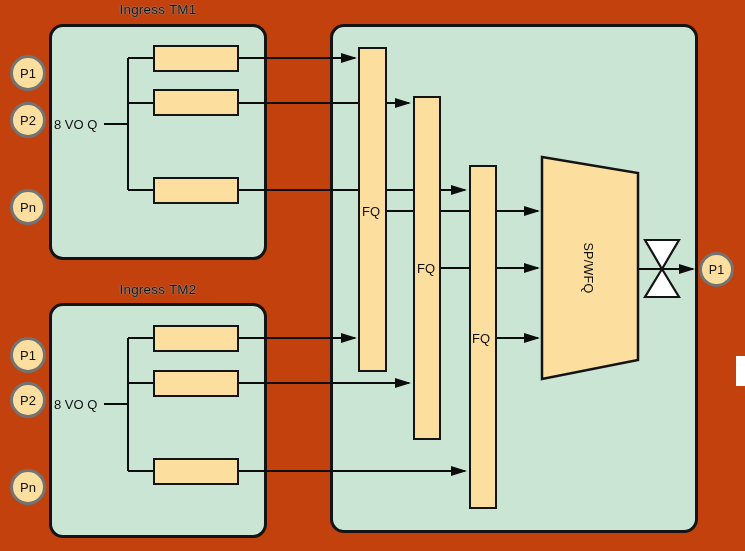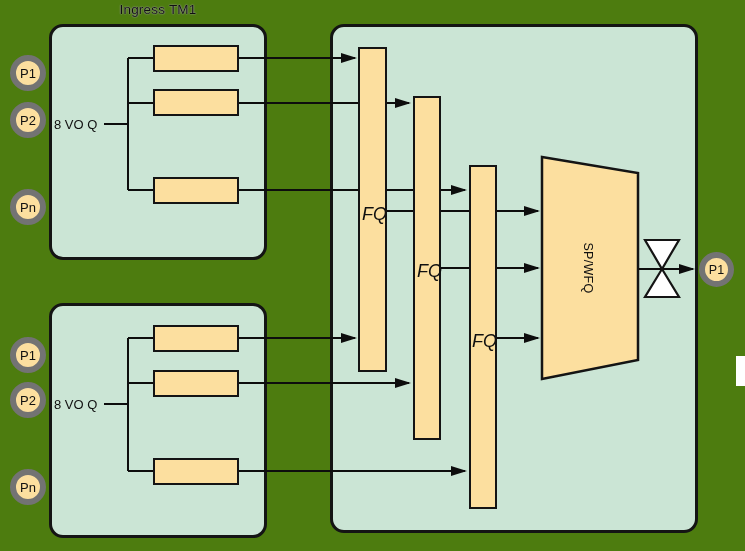--- a/index.html
+++ b/index.html
@@ -1,45 +1,45 @@
 <!DOCTYPE html>
 <html><head>
 <meta charset="utf-8">
 <style>
   html,body{margin:0;padding:0;background:#000;}
   #stage{
-    position:relative;width:745px;height:551px;background:#4d7c0f;
+    position:relative;width:745px;height:551px;background:#c2410c;
     font-family:"Liberation Sans",sans-serif;overflow:hidden;
   }
   .box{
     position:absolute;background:#cbe5d5;border:3px solid #141414;border-radius:14px;
     box-sizing:border-box;
   }
   .title{
     position:absolute;color:#101010;font-size:13.5px;text-align:center;
     text-shadow:0 0 1px #b8b8b8,0 0 2px #8f8f8f;letter-spacing:0.2px;
   }
   .port{
     position:absolute;width:36px;height:36px;border-radius:50%;
-    background:#fcdf9f;border:6px solid #737373;box-sizing:border-box;
+    background:#fcdf9f;border:3px solid #737373;box-sizing:border-box;
     display:flex;align-items:center;justify-content:center;
     font-size:13px;color:#101010;
   }
   .queue{
     position:absolute;width:86px;height:27px;background:#fcdf9f;
     border:2px solid #141414;box-sizing:border-box;
   }
   .bar{
     position:absolute;background:#fcdf9f;border:2px solid #141414;box-sizing:border-box;
   }
   .lbl{
     position:absolute;color:#101010;font-size:13px;white-space:nowrap;text-align:right;
   }
   .fq{
-    position:absolute;color:#101010;font-size:18px;width:22px;text-align:left;font-style:italic;
+    position:absolute;color:#101010;font-size:13px;width:22px;text-align:left;
   }
   .sched-lbl{
     position:absolute;left:545px;top:258px;width:80px;height:20px;
     transform:rotate(90deg);text-align:center;color:#101010;font-size:12.5px;
     letter-spacing:0.3px;
   }
   svg.layer{position:absolute;left:0;top:0;}
   .artifact{position:absolute;background:#ffffff;}
 </style>
 </head>
@@ -99,20 +99,21 @@
   <div class="bar" style="left:413px;top:96px;width:28px;height:344px;"></div>
   <div class="bar" style="left:469px;top:165px;width:28px;height:344px;"></div>
 
   <svg class="layer" width="745" height="551">
     <polygon points="542,157 638,173 638,360 542,379" fill="#fcdf9f" stroke="#141414" stroke-width="2.5"></polygon>
     <polygon points="645,240 679,240 662,269" fill="#ffffff" stroke="#141414" stroke-width="2.2" stroke-linejoin="miter"></polygon>
     <polygon points="645,297 679,297 662,269" fill="#ffffff" stroke="#141414" stroke-width="2.2" stroke-linejoin="miter"></polygon>
   </svg>
 
   <div class="title" style="left:49px;top:2px;width:218px;">Ingress TM1</div>
+  <div class="title" style="left:49px;top:282px;width:218px;">Ingress TM2</div>
 
   <div class="port" style="left:10px;top:55px;">
     <span>P1</span>
   </div>
   <div class="port" style="left:10px;top:102px;">
     <span>P2</span>
   </div>
   <div class="port" style="left:10px;top:189px;">
     <span>Pn</span>
   </div>

